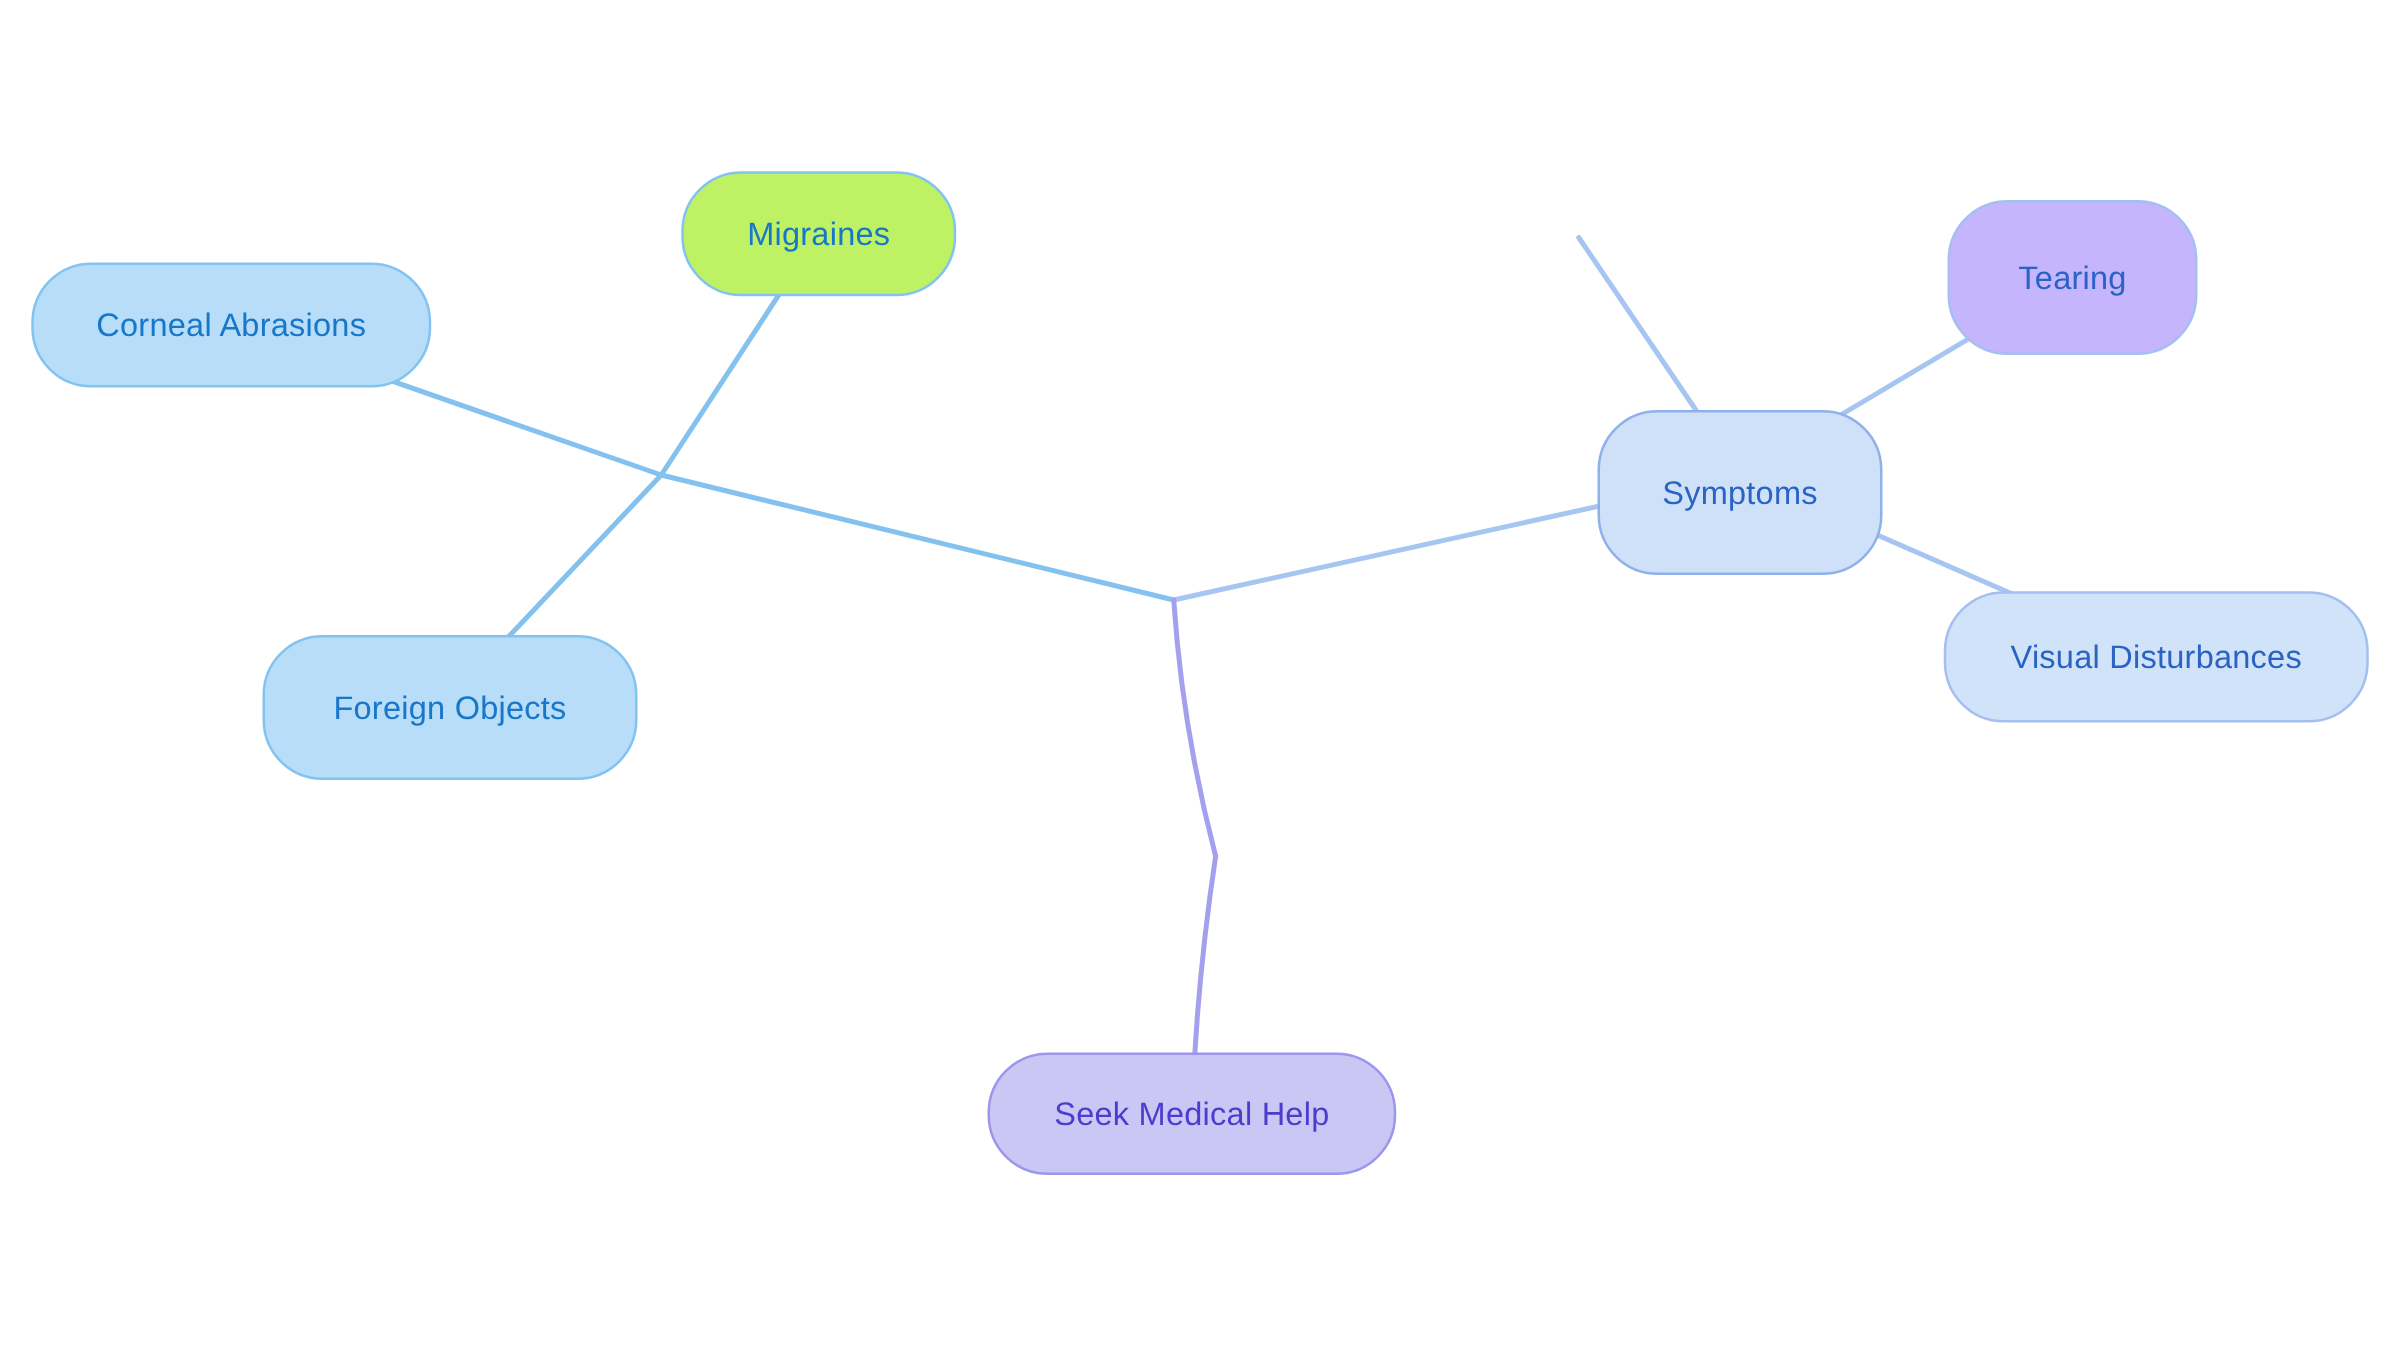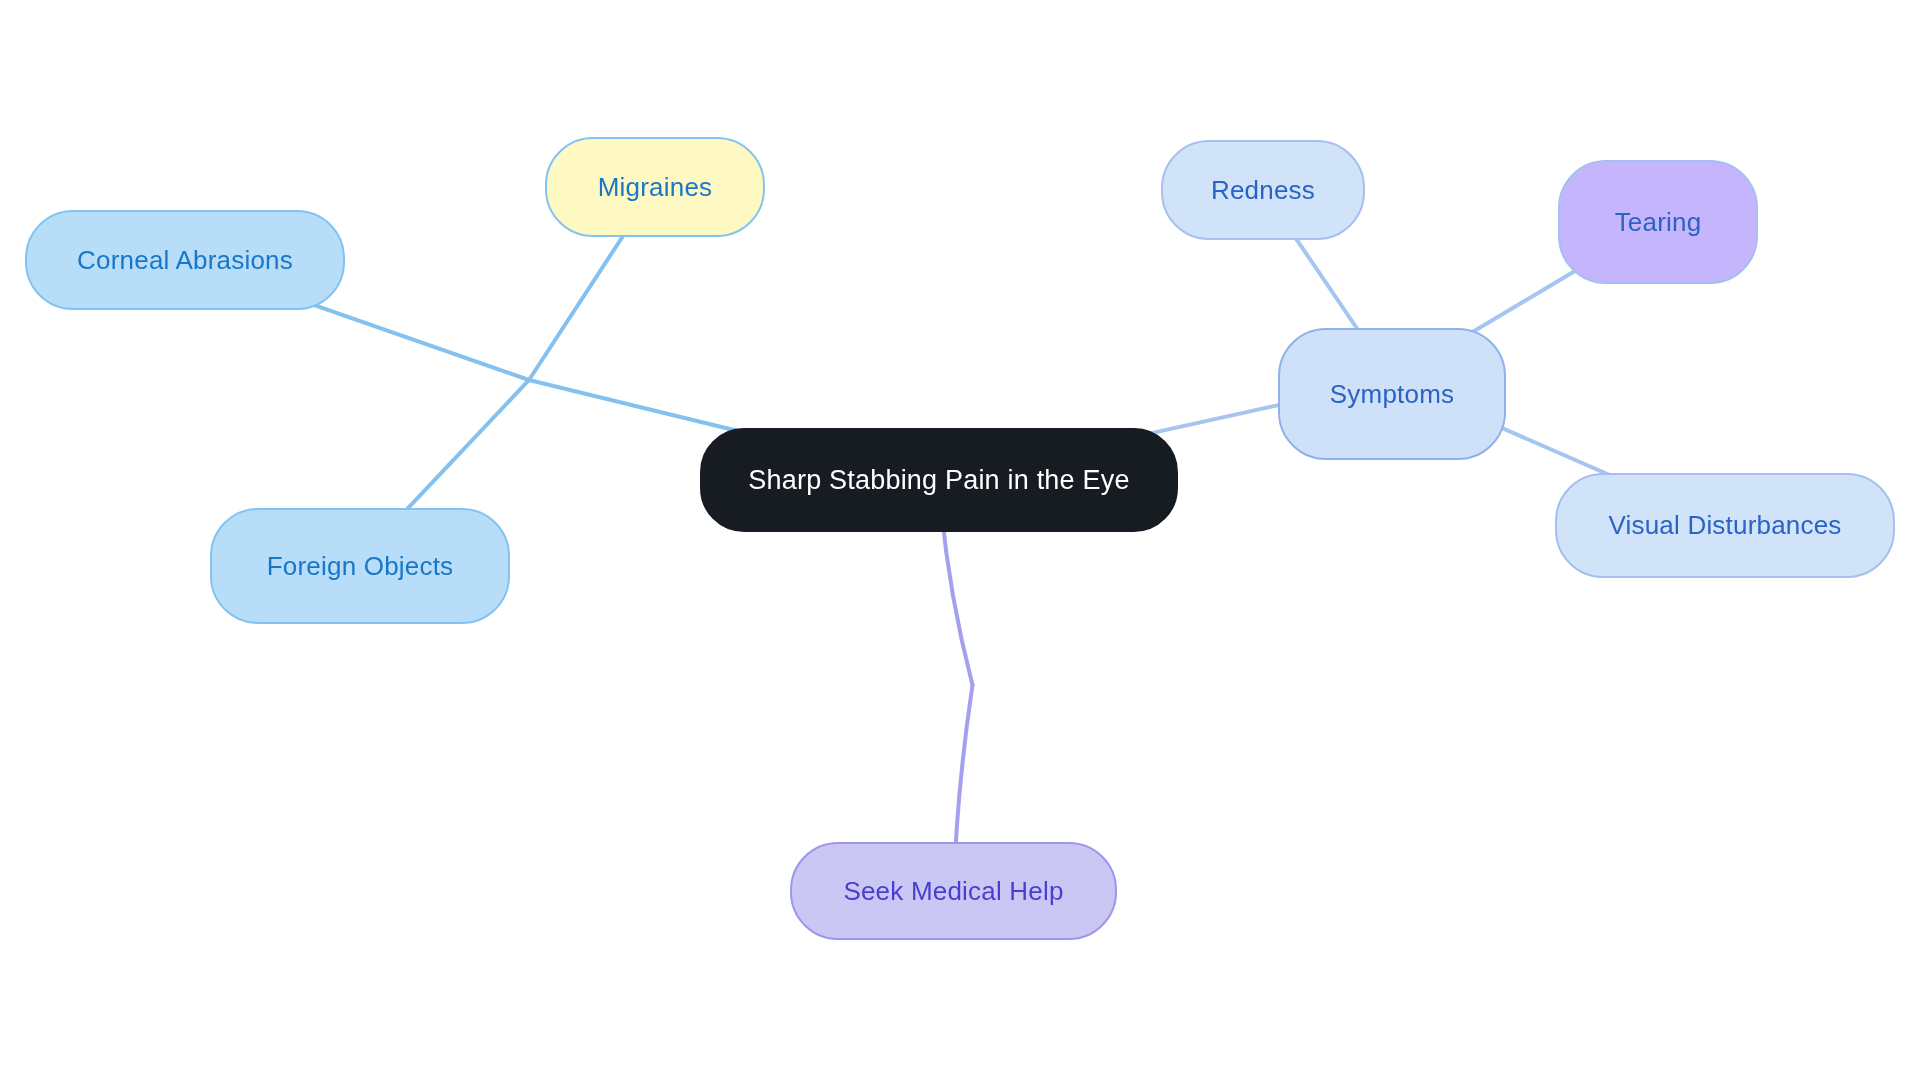--- a/index.html
+++ b/index.html
@@ -61,44 +61,38 @@
       <path d="M 529 380 Q 592 283.5 655 187" fill="none" stroke="#84c1ef" stroke-width="4" stroke-linecap="round"></path>
       <path d="M 529 380 Q 444.5 469.5 360 559" fill="none" stroke="#84c1ef" stroke-width="4" stroke-linecap="round"></path>
       <path d="M 939 480 Q 1165.5 430 1392 380" fill="none" stroke="#a6c5f1" stroke-width="4" stroke-linecap="round"></path>
       <path d="M 1392 380 Q 1327.5 285 1263 190" fill="none" stroke="#a6c5f1" stroke-width="4" stroke-linecap="round"></path>
       <path d="M 1392 380 Q 1525 300.75 1658 221.5" fill="none" stroke="#a6c5f1" stroke-width="4" stroke-linecap="round"></path>
       <path d="M 1392 380 Q 1558.5 452.75 1725 525.5" fill="none" stroke="#a6c5f1" stroke-width="4" stroke-linecap="round"></path>
       <path d="M 939 480 Q 945.75 582.5 972.5 685" fill="none" stroke="#a5a0ee" stroke-width="4" stroke-linecap="round"></path>
       <path d="M 972.5 685 Q 957 788 953.5 891" fill="none" stroke="#a5a0ee" stroke-width="4" stroke-linecap="round"></path>
     </svg>
 
-  <div class="node root" style="left: 700px; top: 428px; width: 478px; height: 104px; background: rgb(23, 27, 34); border-color: rgb(23, 27, 34); color: rgb(255, 255, 255);">
-    <span class="node-label">Sharp Stabbing Pain in the Eye</span>
-  </div>
 
 
   <div class="node" style="left: 25px; top: 210px; width: 320px; height: 100px; background: rgb(183, 221, 248); border-color: rgb(131, 195, 241); color: rgb(24, 119, 201);">
     <span class="node-label">Corneal Abrasions</span>
   </div>
 
-  <div class="node" style="left: 545px; top: 137px; width: 220px; height: 100px; background: #fef9c3; border-color: rgb(131, 195, 241); color: rgb(24, 119, 201);">
+  <div class="node" style="left: 545px; top: 137px; width: 220px; height: 100px; background: #bef264; border-color: rgb(131, 195, 241); color: rgb(24, 119, 201);">
     <span class="node-label">Migraines</span>
   </div>
 
   <div class="node" style="left: 210px; top: 508px; width: 300px; height: 116px; background: rgb(183, 221, 248); border-color: rgb(131, 195, 241); color: rgb(24, 119, 201);">
     <span class="node-label">Foreign Objects</span>
   </div>
 
   <div class="node" style="left: 1278px; top: 328px; width: 228px; height: 132px; background: rgb(206, 225, 248); border-color: rgb(143, 177, 233); color: rgb(42, 99, 196);">
     <span class="node-label">Symptoms</span>
   </div>
 
-  <div class="node" style="left: 1161px; top: 140px; width: 204px; height: 100px; background: rgb(208, 227, 249); border-color: rgb(164, 191, 240); color: rgb(42, 99, 196);">
-    <span class="node-label">Redness</span>
-  </div>
 
   <div class="node" style="left: 1558px; top: 160px; width: 200px; height: 124px; background: #c4b5fd; border-color: rgb(164, 191, 240); color: rgb(42, 99, 196);">
     <span class="node-label">Tearing</span>
   </div>
 
   <div class="node" style="left: 1555px; top: 473px; width: 340px; height: 105px; background: rgb(208, 227, 249); border-color: rgb(164, 191, 240); color: rgb(42, 99, 196);">
     <span class="node-label">Visual Disturbances</span>
   </div>
 
 

